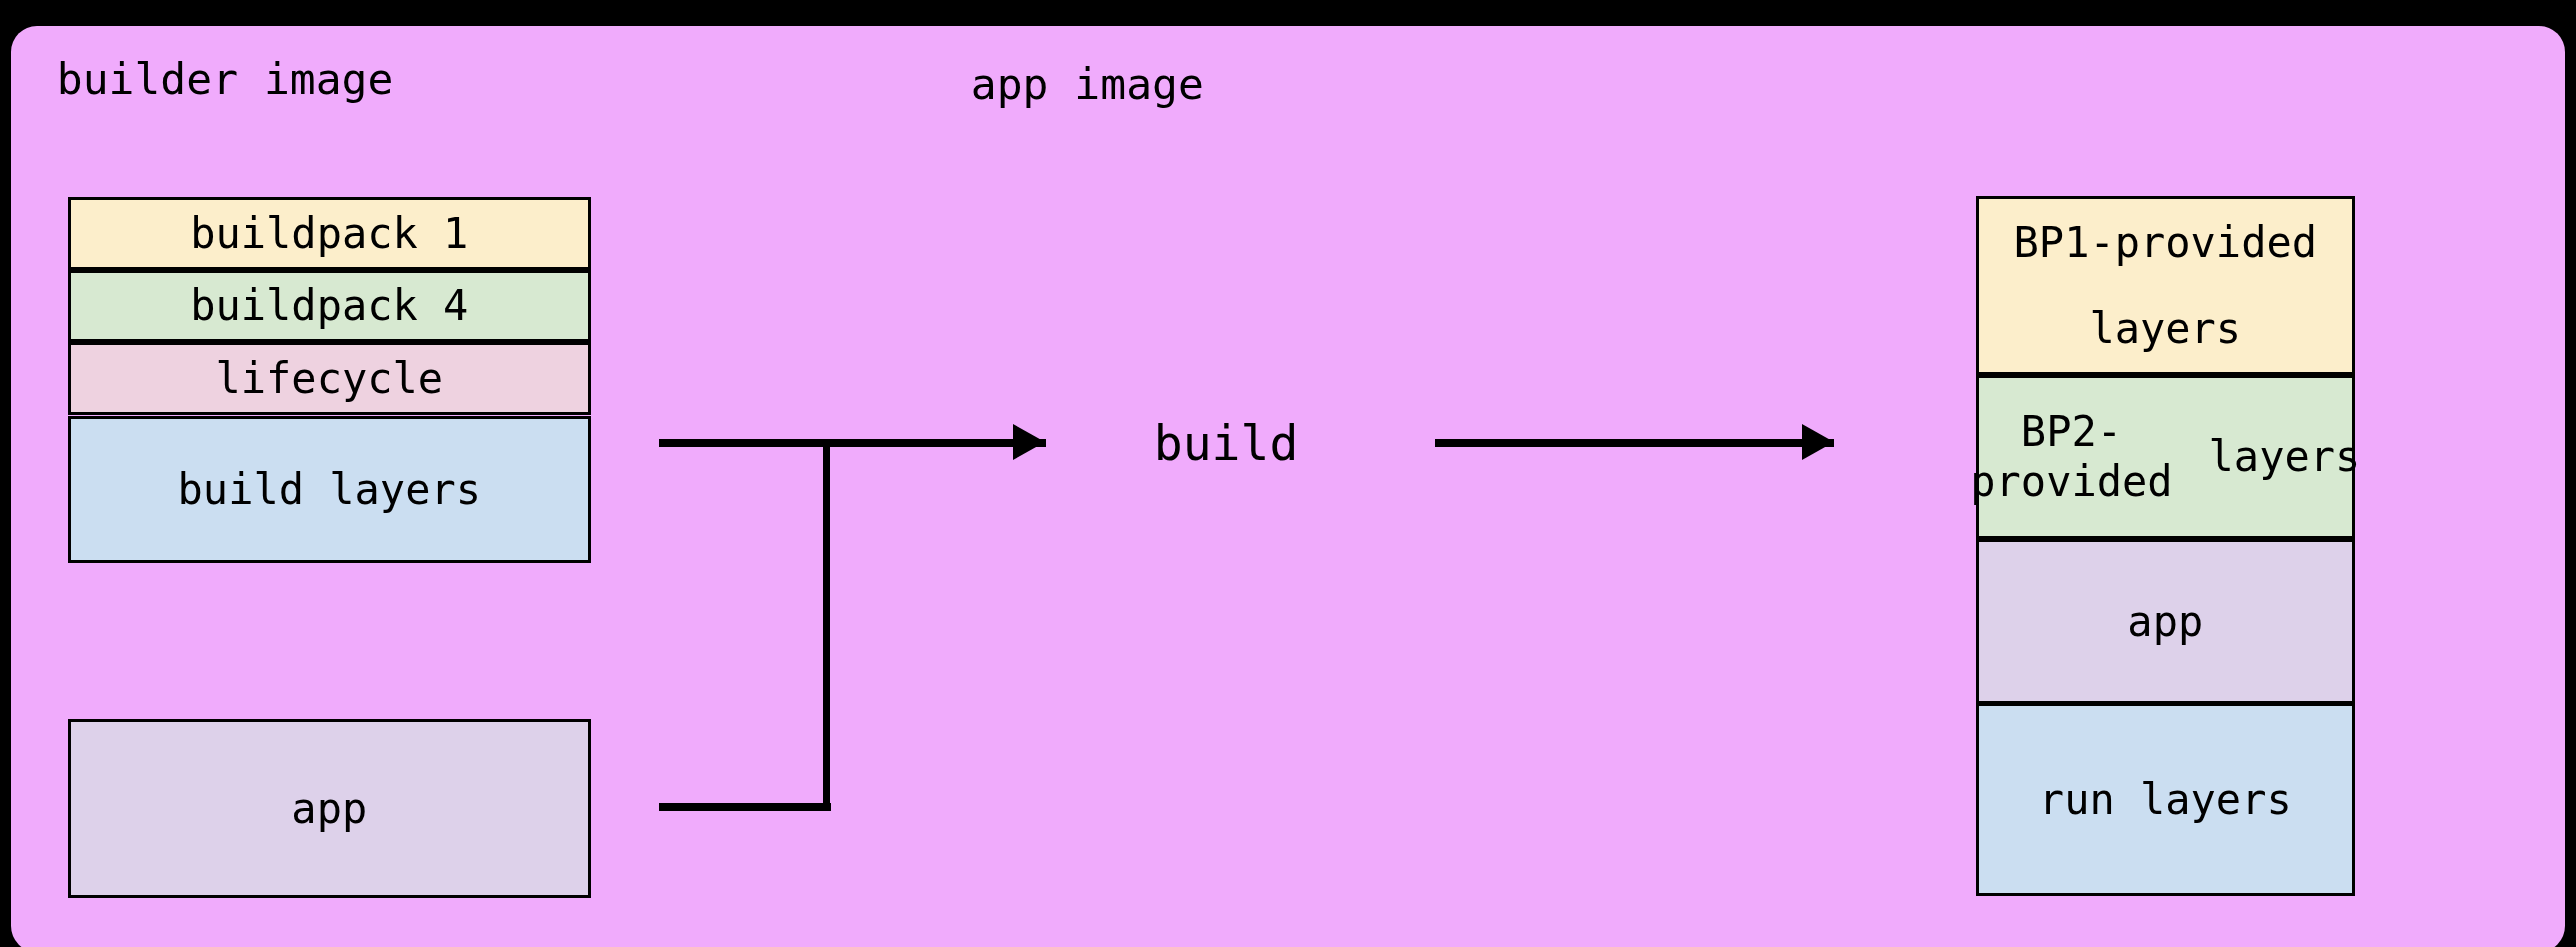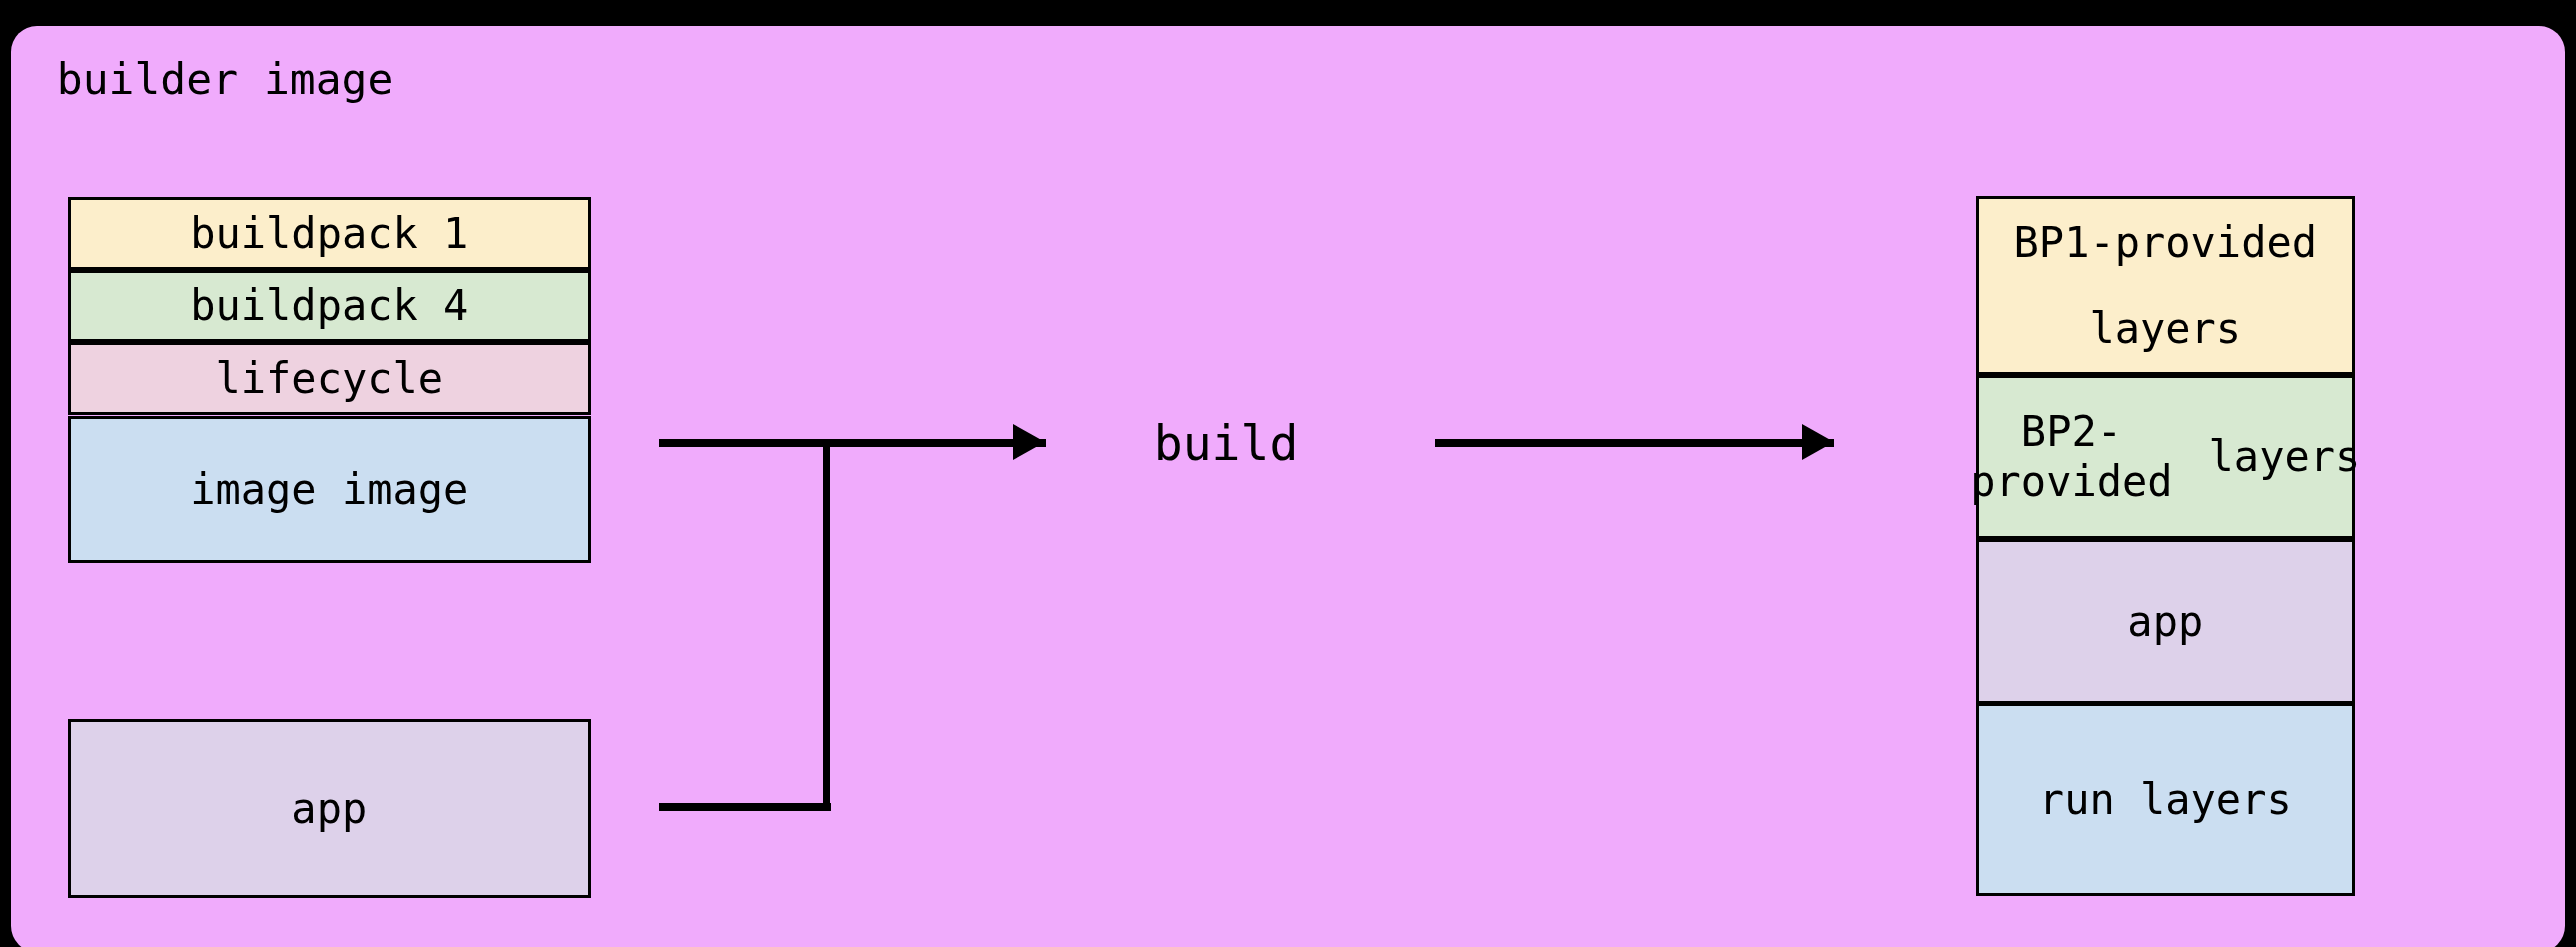--- a/index.html
+++ b/index.html
@@ -46,38 +46,39 @@
 
       <div class="layer" style="left:57px;top:244px;width:523px;height:72px;background:#d7e9d1;">
         <span>buildpack 4</span>
       </div>
 
       <div class="layer" style="left:57px;top:316px;width:523px;height:73px;background:#eed2e0;">
         <span>lifecycle</span>
       </div>
 
       <div class="layer" style="left:57px;top:390px;width:523px;height:147px;background:#cbdef1;">
-        <span>image image</span>
+        <span>build layers</span>
       </div>
 
       <div class="layer" style="left:57px;top:693px;width:523px;height:179px;background:#ddd1ea;">
         <span>app</span>
       </div>
 
       <div class="hline" style="left:648px;top:413px;width:387px;"></div>
       <div class="arrowhead" style="left:1002px;top:398px;"></div>
 
       <div class="hline" style="left:648px;top:777px;width:172px;"></div>
       <div class="vline" style="left:812px;top:413px;height:372px;"></div>
 
       <div class="mid-label" style="left:1143px;top:389px;">build</div>
 
       <div class="hline" style="left:1424px;top:413px;width:399px;"></div>
       <div class="arrowhead" style="left:1791px;top:398px;"></div>
 
+      <div class="stack-title" style="left:960px;top:33px;">app image</div>
 
       <div class="layer two-line" style="left:1965px;top:170px;width:379px;height:179px;background:#fceecb;flex-direction:column;">
         <span>BP1-provided</span>
         <span>layers</span>
       </div>
 
       <div class="layer two-line" style="left:1965px;top:349px;width:379px;height:164px;background:#d7e9d1;flex-direction:row;">
         <span>BP2-provided</span>
         <span>layers</span>
       </div>

